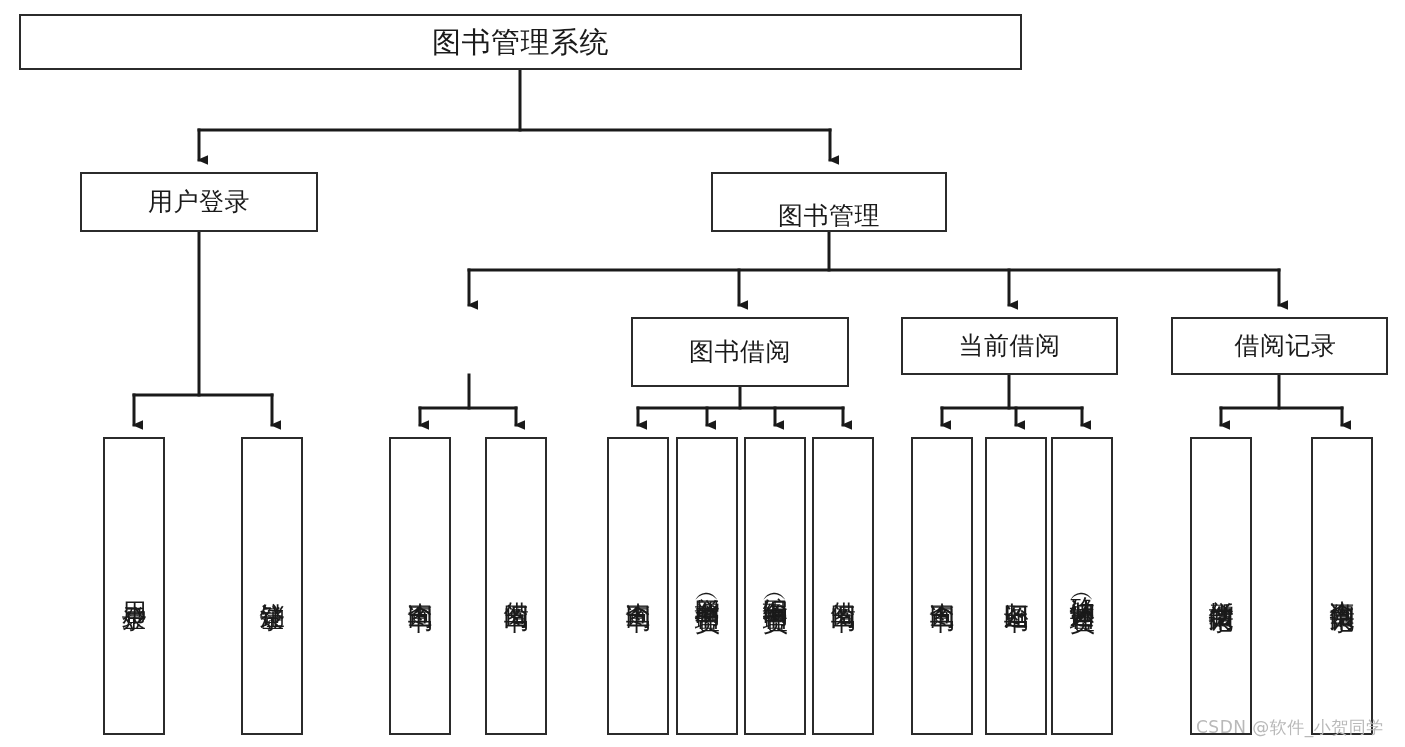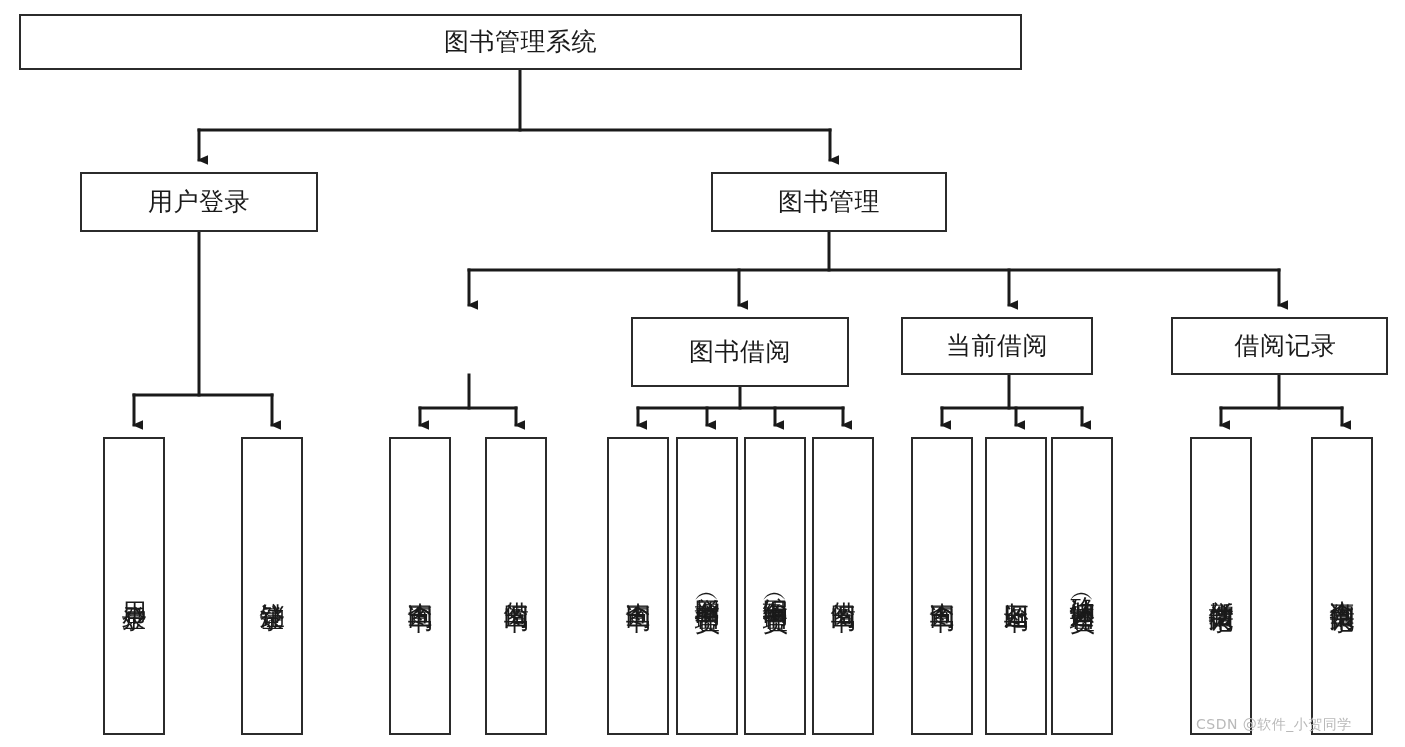--- a/index.html
+++ b/index.html
@@ -48,26 +48,26 @@
     letter-spacing: 2px;
     padding: 6px 0;
   }
   .node.v .vtext {
     writing-mode: vertical-rl;
     text-orientation: upright;
     white-space: nowrap;
     letter-spacing: 2px;
   }
   .node.root {
-    font-size: 25px;
+    font-size: 29px;
     text-align: right;
   }
   .watermark {
     position: absolute;
-    font-size: 14px;
+    font-size: 17px;
     color: #b9b9b9;
     white-space: nowrap;
     letter-spacing: 0.5px;
     font-family: "DejaVu Sans", "Liberation Sans", sans-serif;
   }
 </style>
 </head>
 <body>
 
 <div id="canvas">
@@ -123,28 +123,28 @@
     </g>
   </svg>
 
   <div class="node h root" style="left:19px; top:14px; width:1003px; height:56px;">
     <span>图书管理系统</span>
   </div>
 
   <div class="node h" style="left:80px; top:172px; width:238px; height:60px;">
     <span>用户登录</span>
   </div>
-  <div class="node h" style="left:711px; top:172px; width:236px; height:60px;">
+  <div class="node h" style="left:711px; top:172px; width:236px; height:60px;align-items:flex-end;">
     <span>图书管理</span>
   </div>
 
   <div class="node h" style="left:631px; top:317px; width:218px; height:70px;">
     <span>图书借阅</span>
   </div>
-  <div class="node h" style="left:901px; top:317px; width:192px; height:58px;">
+  <div class="node h" style="left:901px; top:317px; width:217px; height:58px;">
     <span>当前借阅</span>
   </div>
   <div class="node h" style="left:1171px; top:317px; width:217px; height:58px;padding-left:12px;">
     <span>借阅记录</span>
   </div>
 
   <div class="node v" style="left:103px; top:437px; width:62px; height:298px;">
     <span class="vtext">用户登录</span>
   </div>
   <div class="node v" style="left:241px; top:437px; width:62px; height:298px;">

